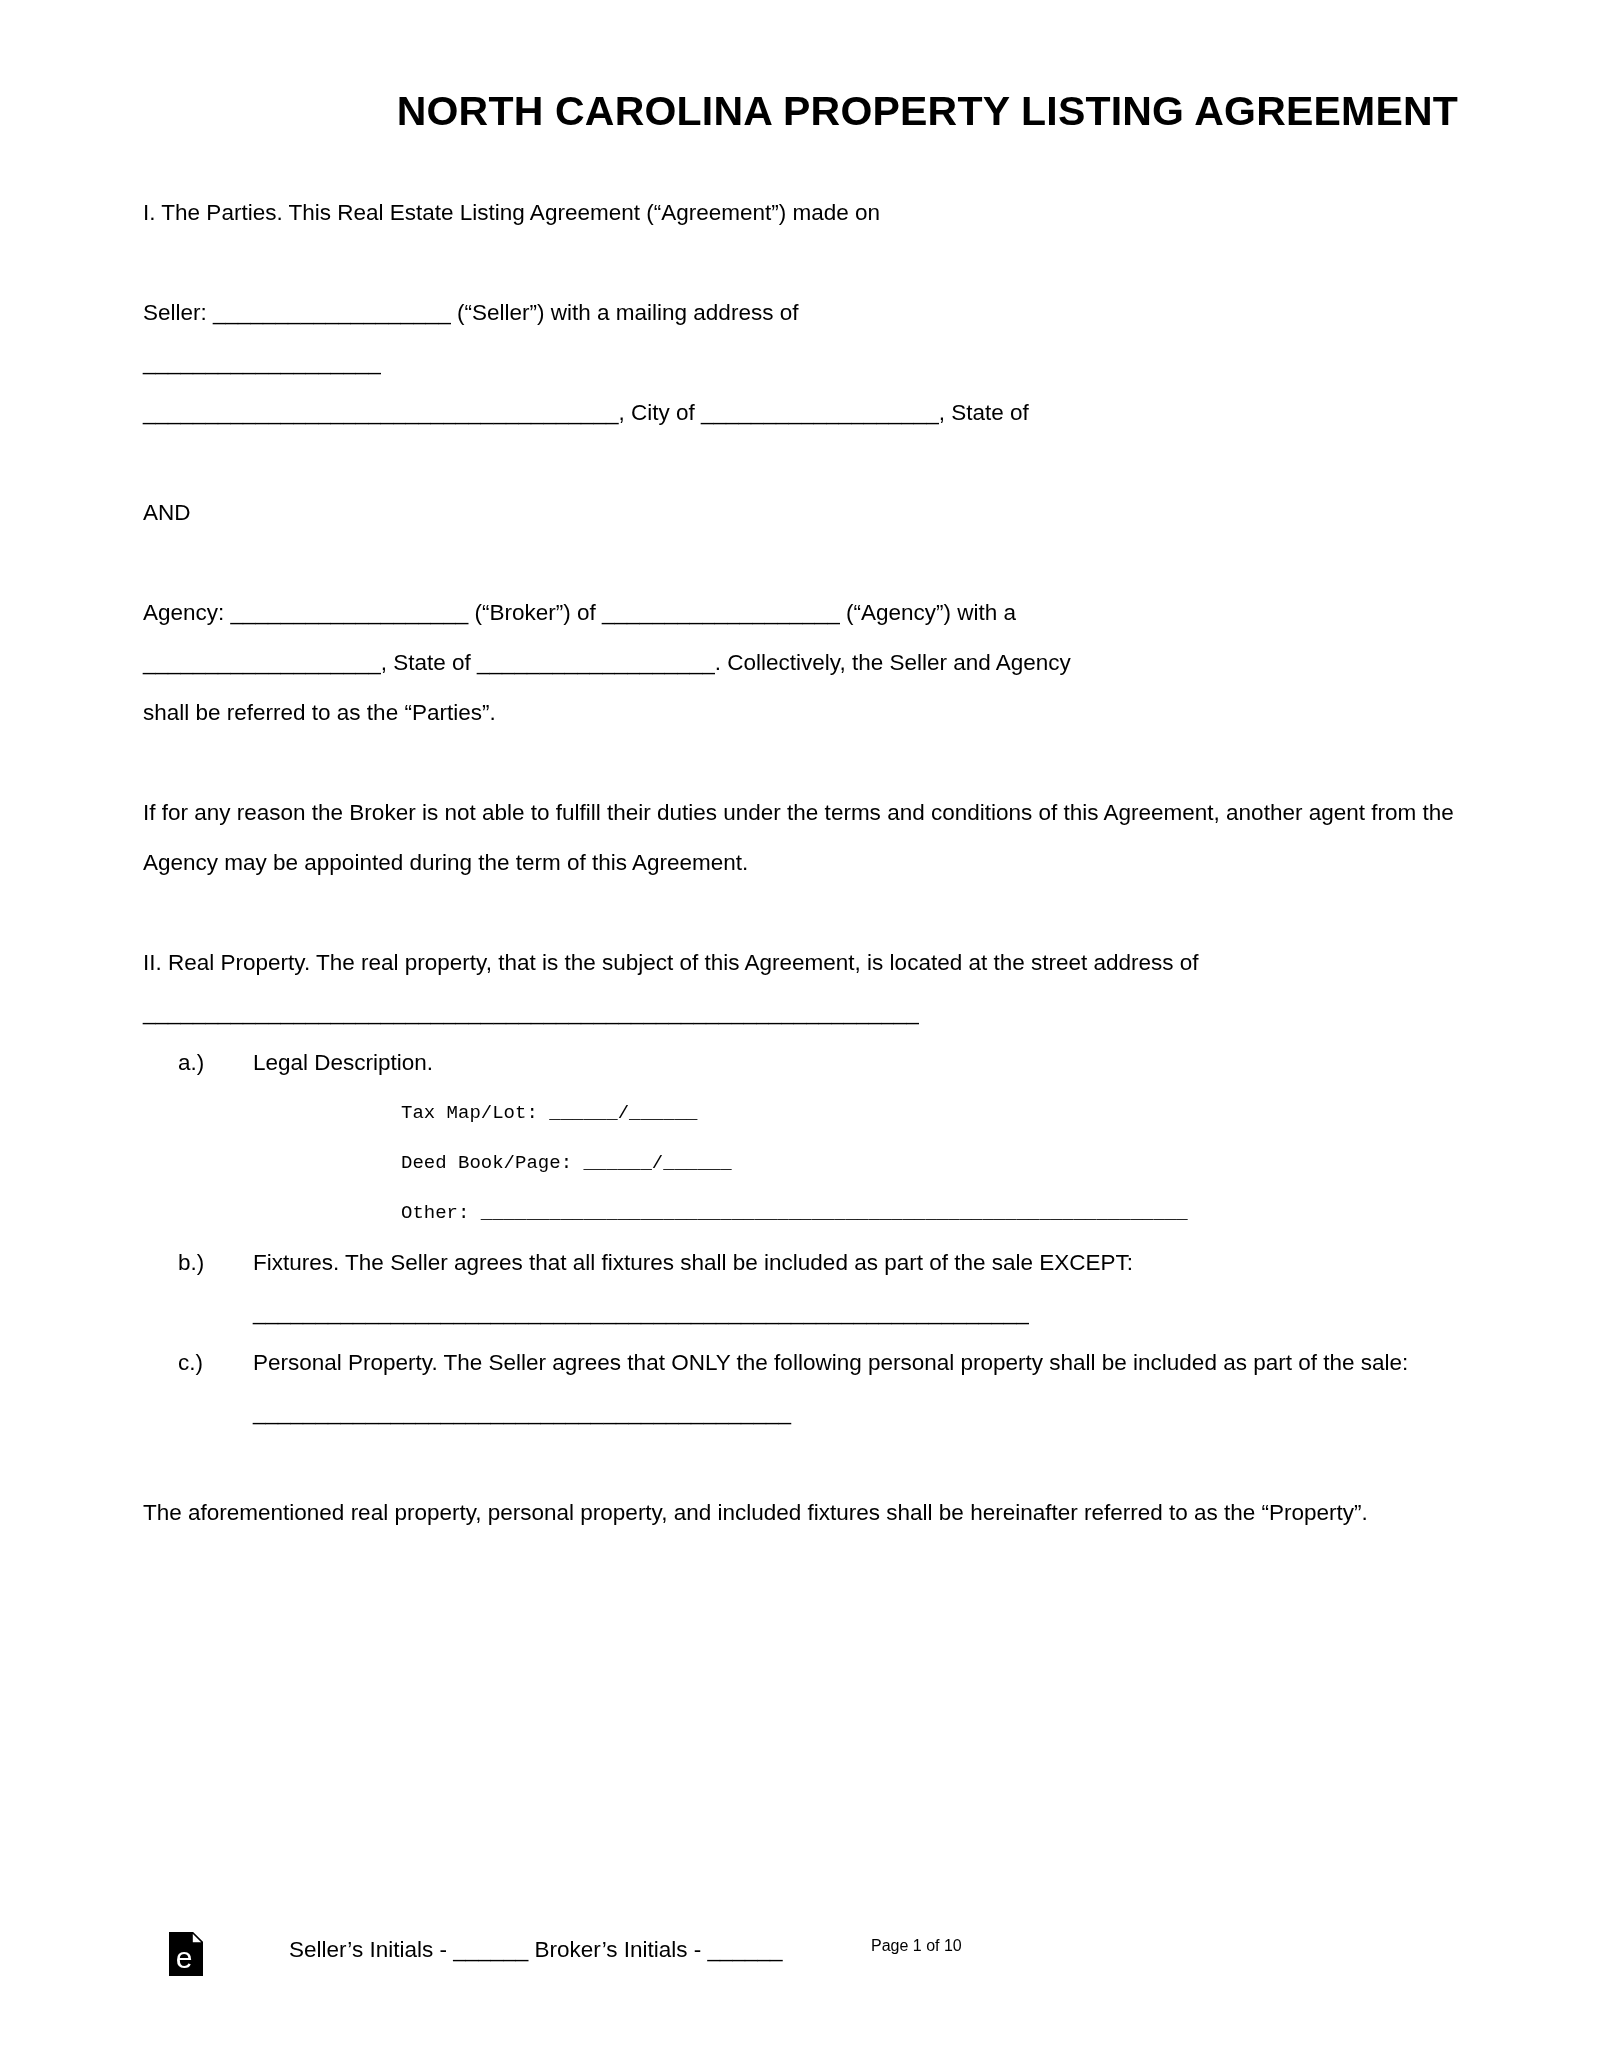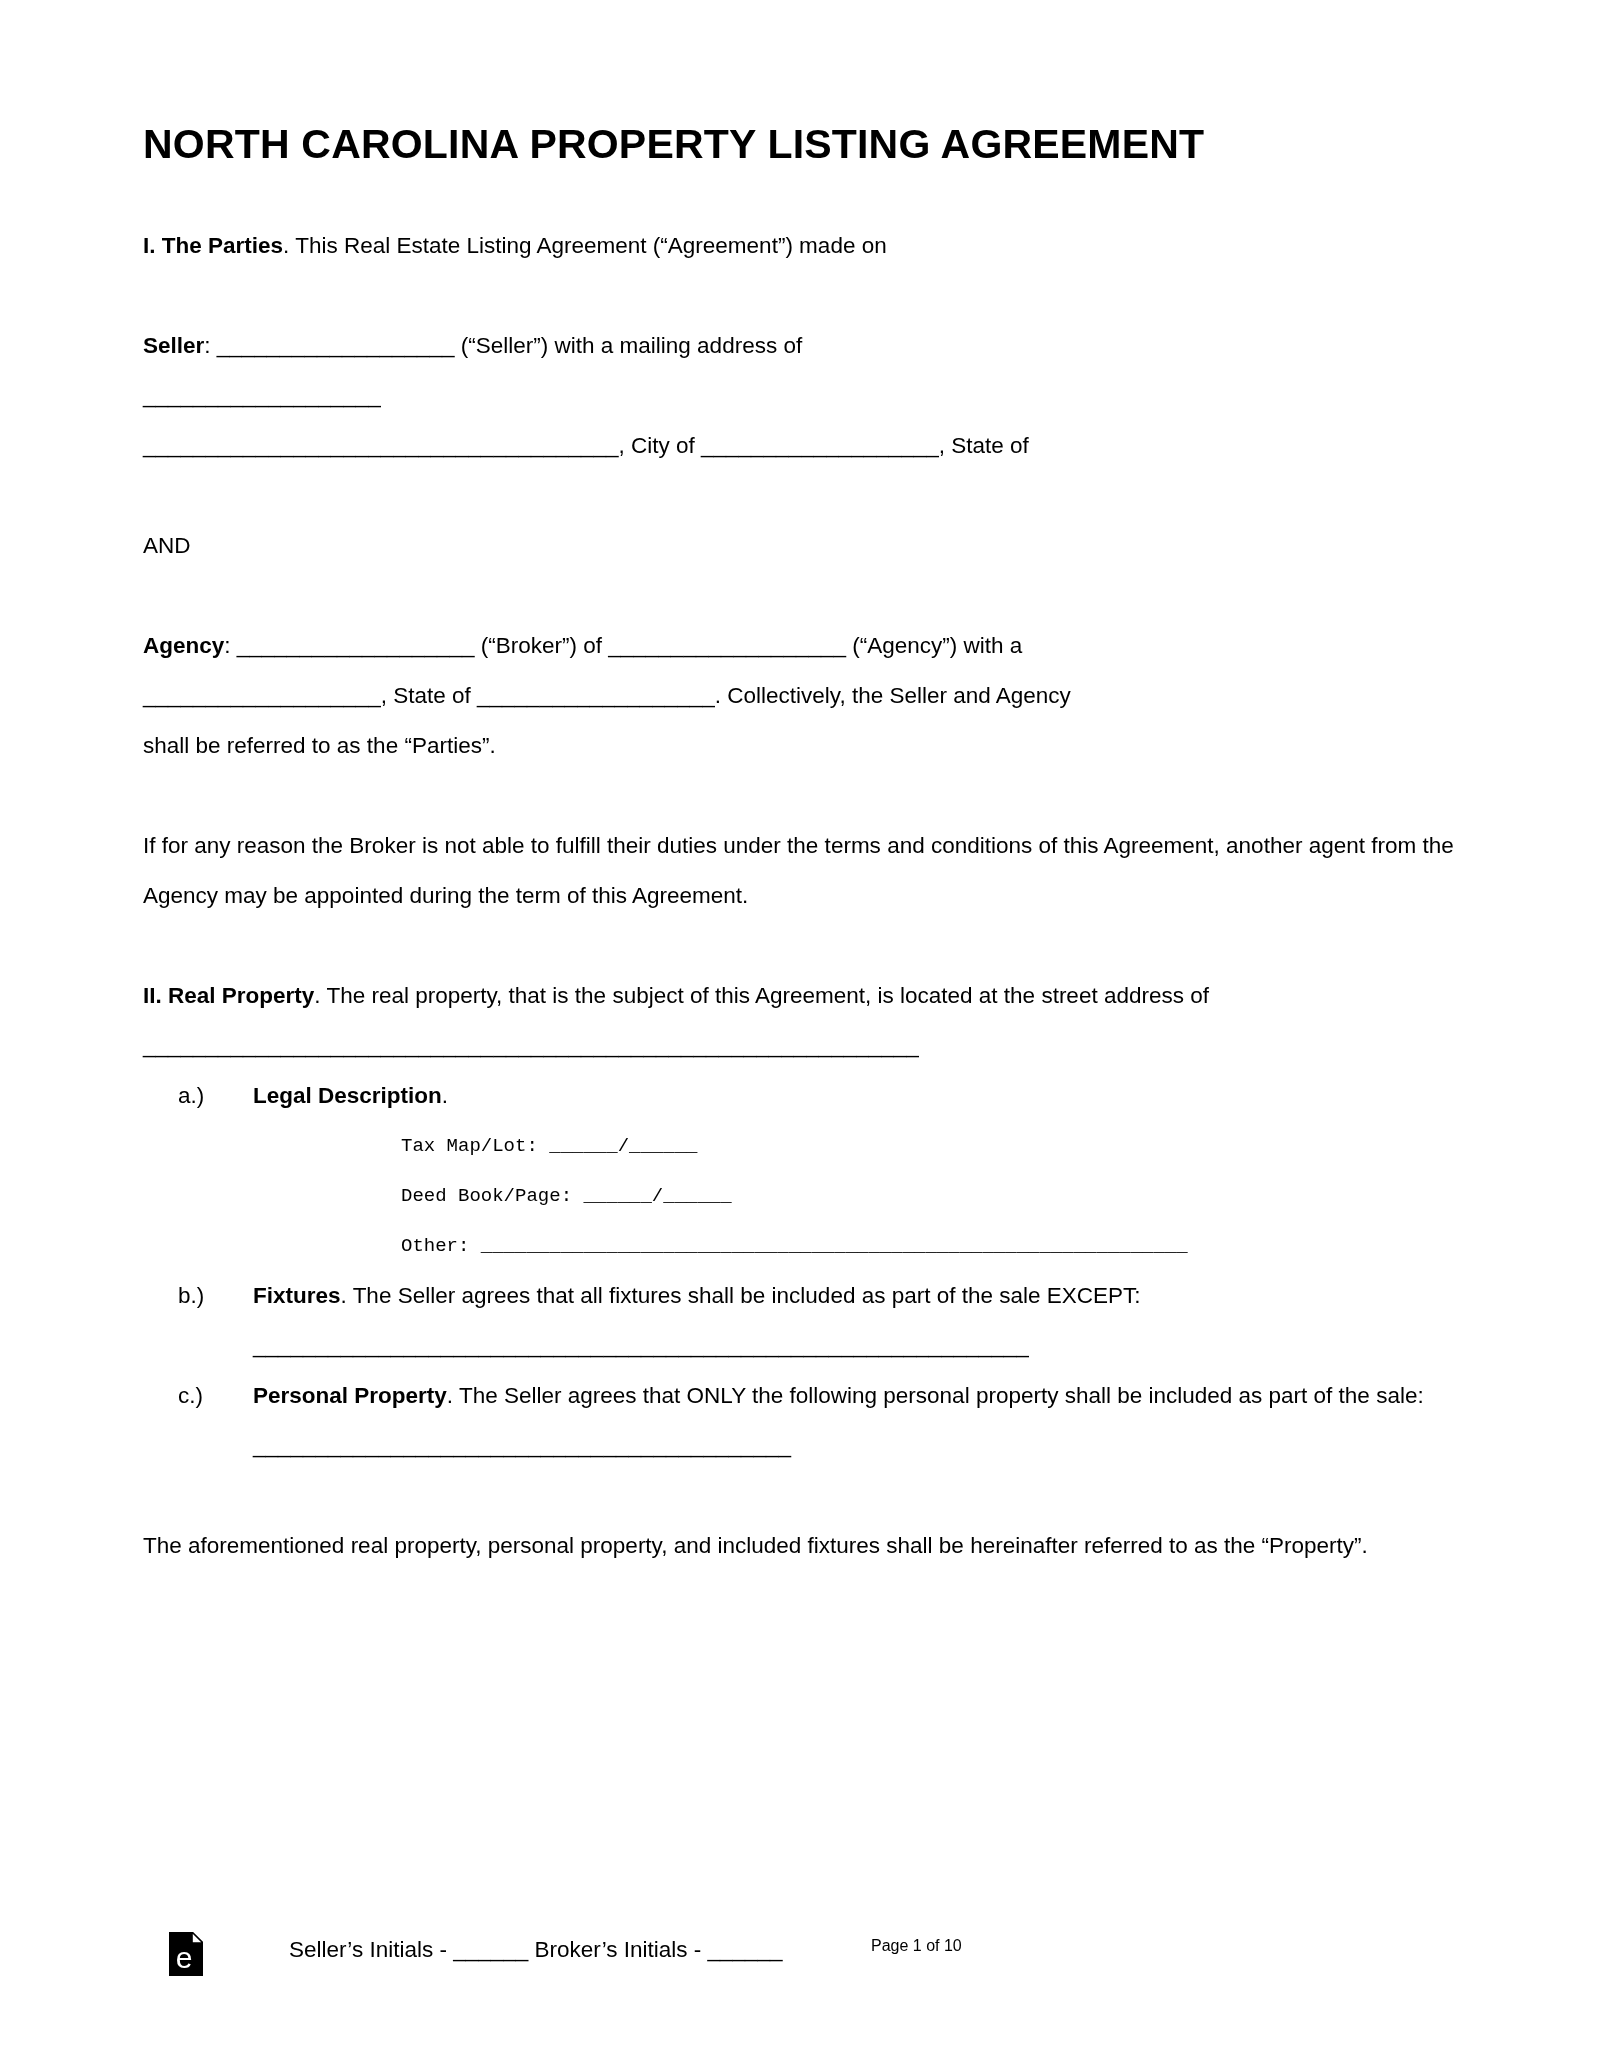--- a/index.html
+++ b/index.html
@@ -25,39 +25,39 @@
     position: absolute;
     left: 143px;
     top: 0;
     width: 1315px;
   }
 
   
   .doc-title {
     font-size: 41px;
     font-weight: bold;
-    text-align: left;
+    text-align: right;
     letter-spacing: 0.2px;
     margin: 0;
-    padding-top: 120px;
+    padding-top: 87px;
     line-height: 1.2;
     white-space: nowrap;
   }
 
   
   .para {
     font-size: 22.5px;
     line-height: 50px;
     margin: 0;
     text-align: left;
   }
   .para.gap-xl { margin-top: 52px; }
   .para.gap-lg { margin-top: 50px; }
 
-  b, .bold { font-weight: bold; }
+  b, .bold { font-weight: normal; }
 
   
   .list {
     margin: 0;
     padding: 0;
     list-style: none;
   }
   .list-item {
     position: relative;
     font-size: 22.5px;

